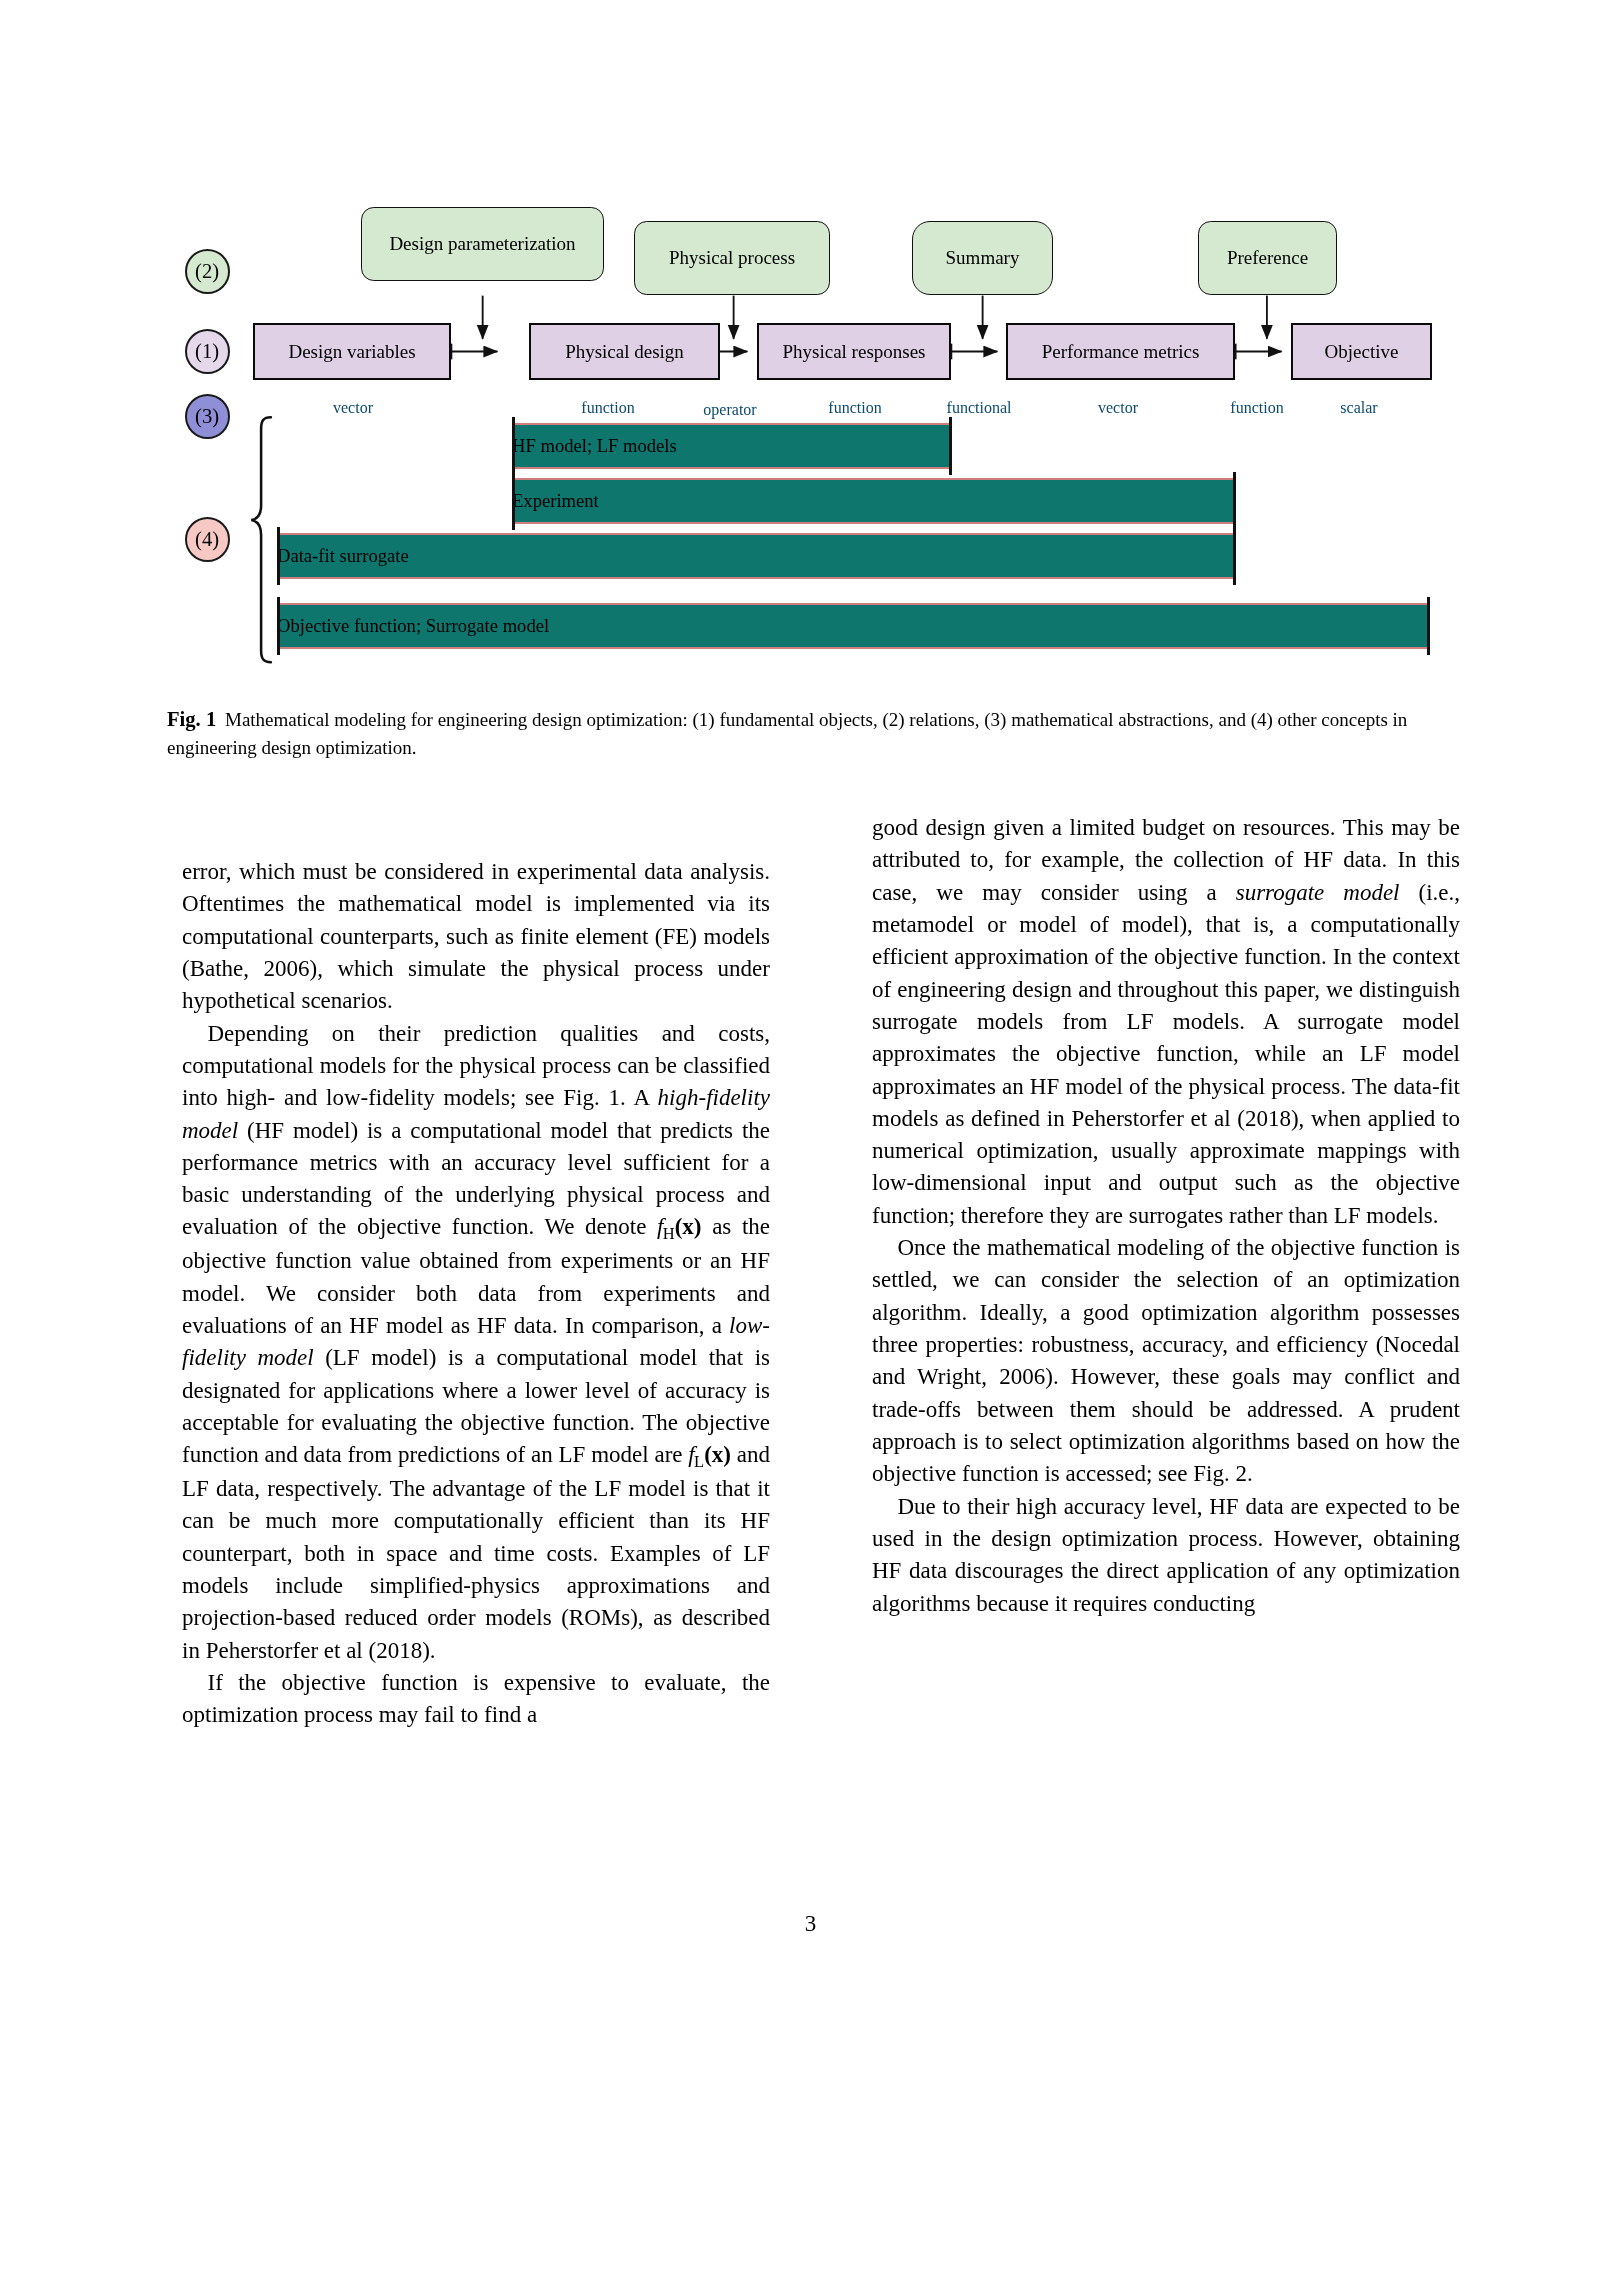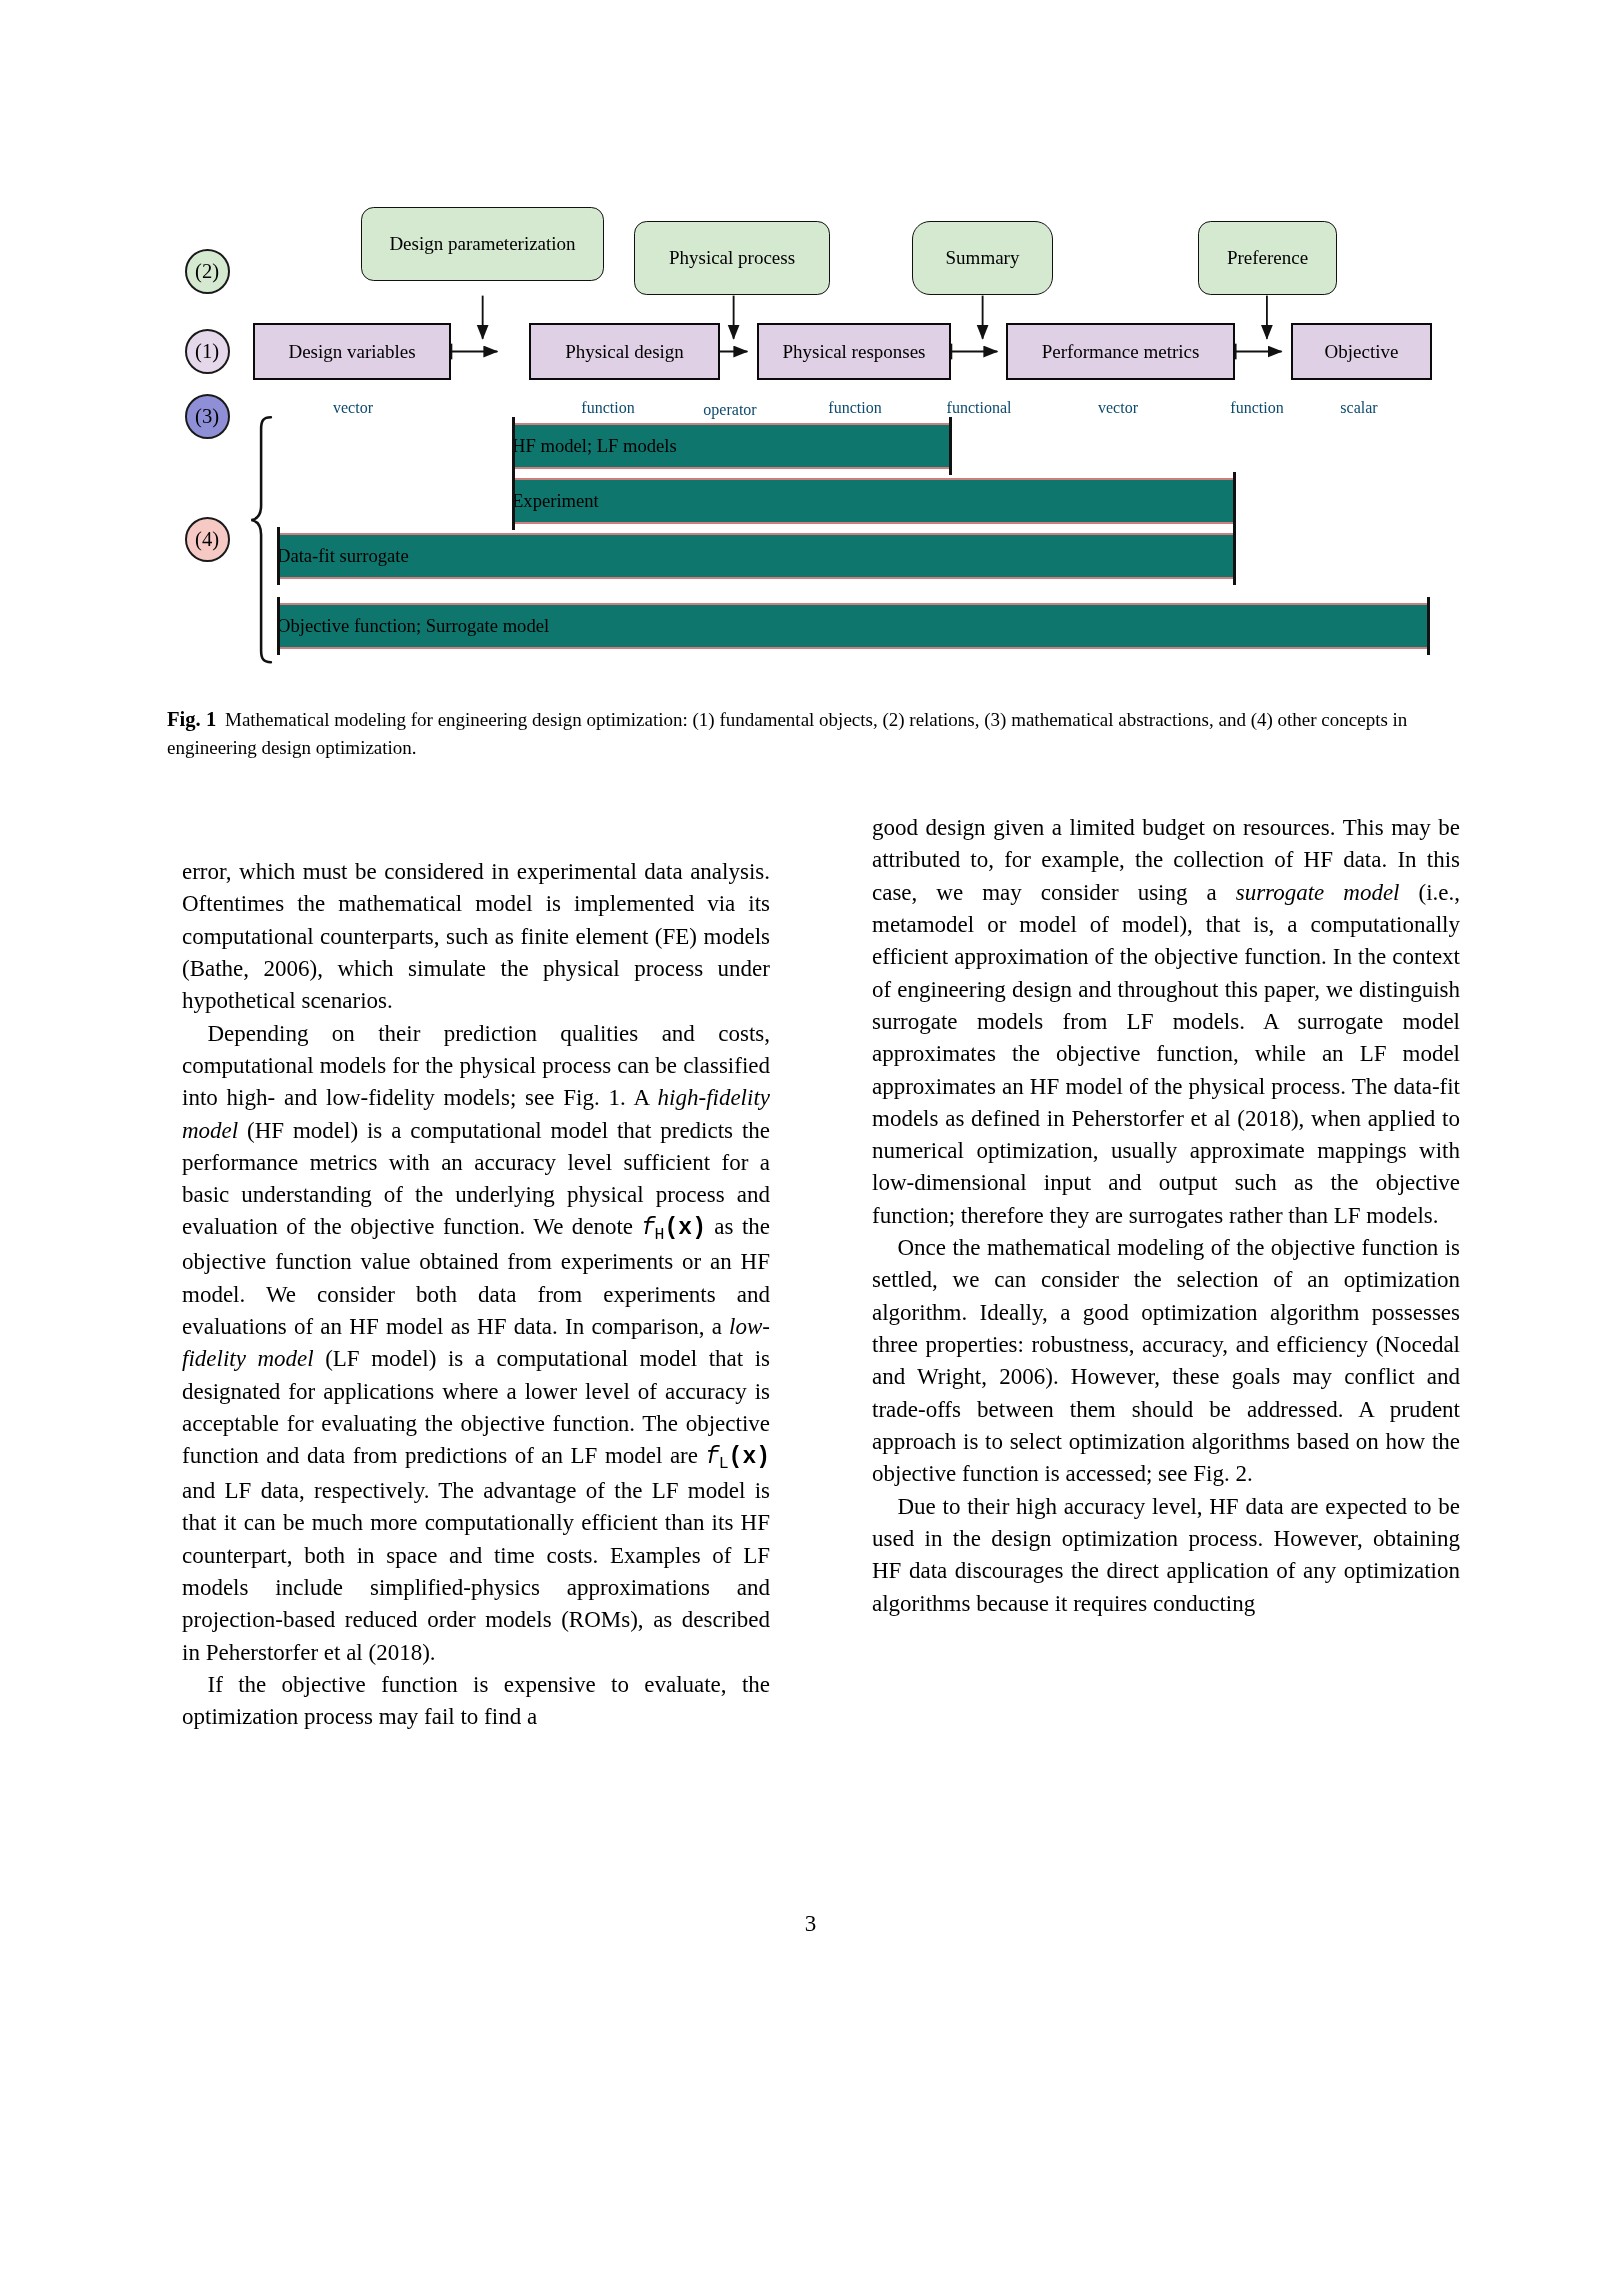--- a/index.html
+++ b/index.html
@@ -140,21 +140,21 @@
   #col-left  { left: 182px; margin-top: 44px; }
   #col-right { left: 872px; }
 
   .col p { margin: 0; }
   .col p.indent { text-indent: 25.5px; }
 
   .it { font-style: italic; }
 
   
   .mathf {
-    font-family: Liberation Mono, monospace;
+    font-family: Liberation Serif, serif;
     font-style: italic;
   }
   .sub {
     font-size: 0.72em;
     vertical-align: -0.28em;
     font-style: normal;
     margin-left: -0.04em;
   }
   .bvec { font-weight: bold; font-style: normal; }
 

